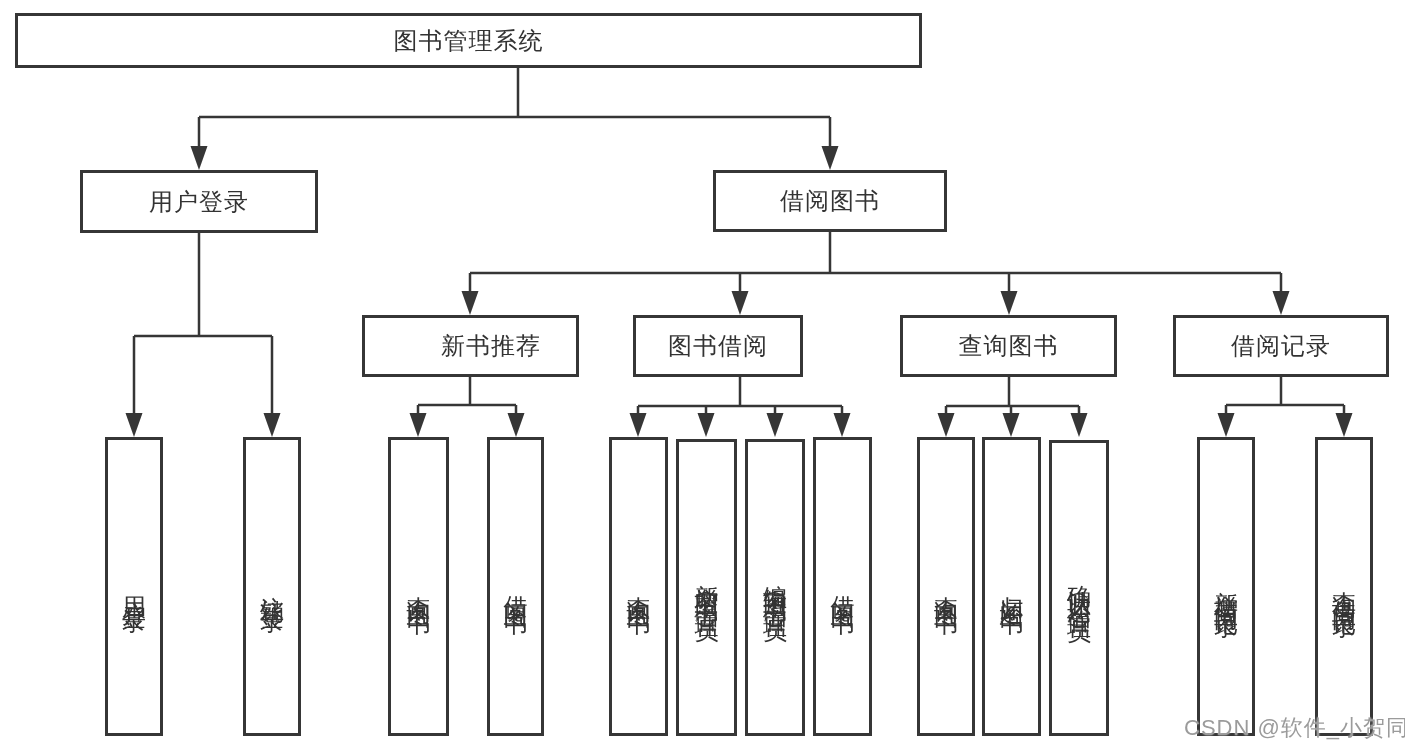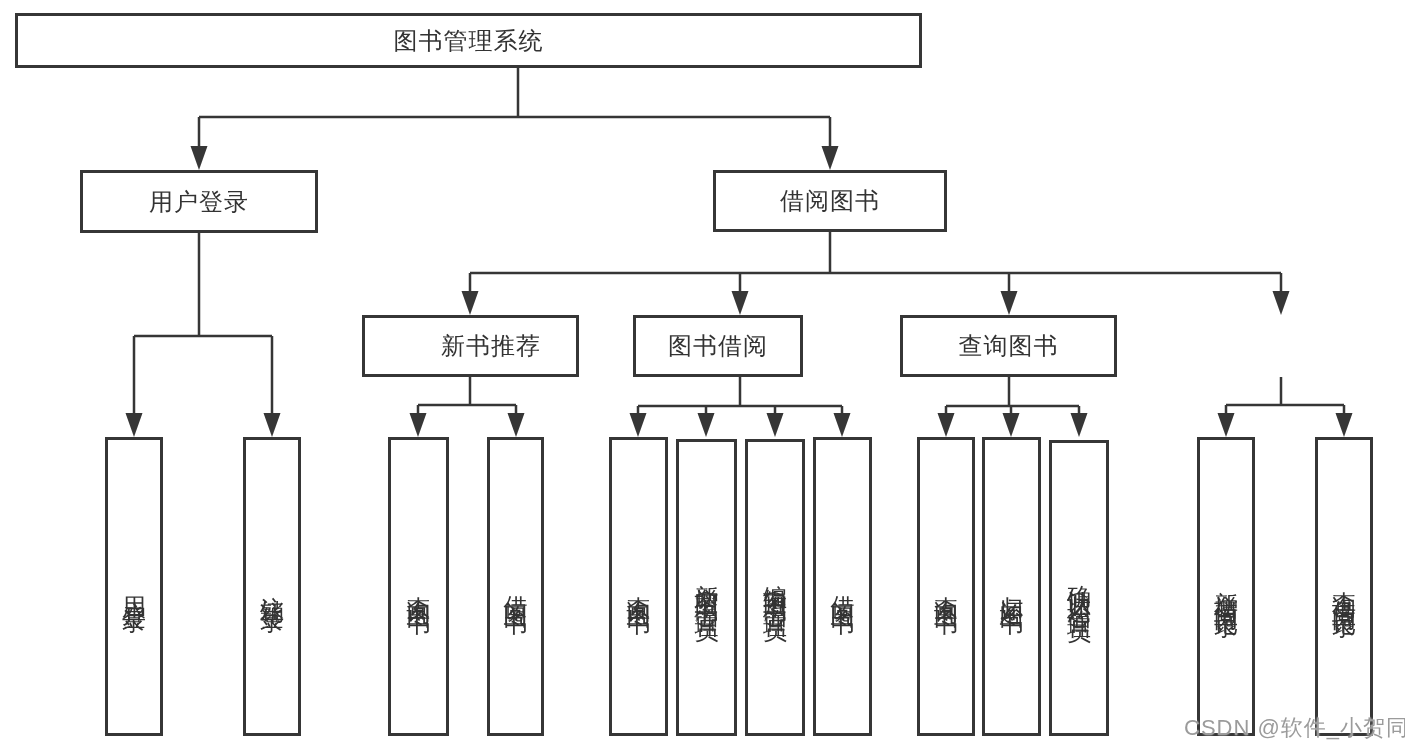--- a/index.html
+++ b/index.html
@@ -93,20 +93,21 @@
   </svg>
 
   <div class="box h-box" style="left:15px; top:13px; width:907px; height:55px;">图书管理系统</div>
 
   <div class="box h-box" style="left:80px; top:170px; width:238px; height:63px;">用户登录</div>
   <div class="box h-box" style="left:713px; top:170px; width:234px; height:62px;">借阅图书</div>
 
   <div class="box h-box" style="left:362px; top:315px; width:217px; height:62px;padding-left:41px;">新书推荐</div>
   <div class="box h-box" style="left:633px; top:315px; width:170px; height:62px;">图书借阅</div>
   <div class="box h-box" style="left:900px; top:315px; width:217px; height:62px;">查询图书</div>
+  <div class="box h-box" style="left:1173px; top:315px; width:216px; height:62px;">借阅记录</div>
 
   <div class="box v-box" style="left:105px; top:437px; width:58px; height:299px;">用户登录</div>
   <div class="box v-box" style="left:243px; top:437px; width:58px; height:299px;">注销登录</div>
 
   <div class="box v-box" style="left:388px; top:437px; width:61px; height:299px;">查询图书</div>
   <div class="box v-box" style="left:487px; top:437px; width:57px; height:299px;">借阅图书</div>
 
   <div class="box v-box" style="left:609px; top:437px; width:59px; height:299px;">查询图书</div>
   <div class="box v-box" style="left:676px; top:439px; width:61px; height:297px;">新增图书（管理员）</div>
   <div class="box v-box" style="left:745px; top:439px; width:60px; height:297px;">编辑图书（管理员）</div>

